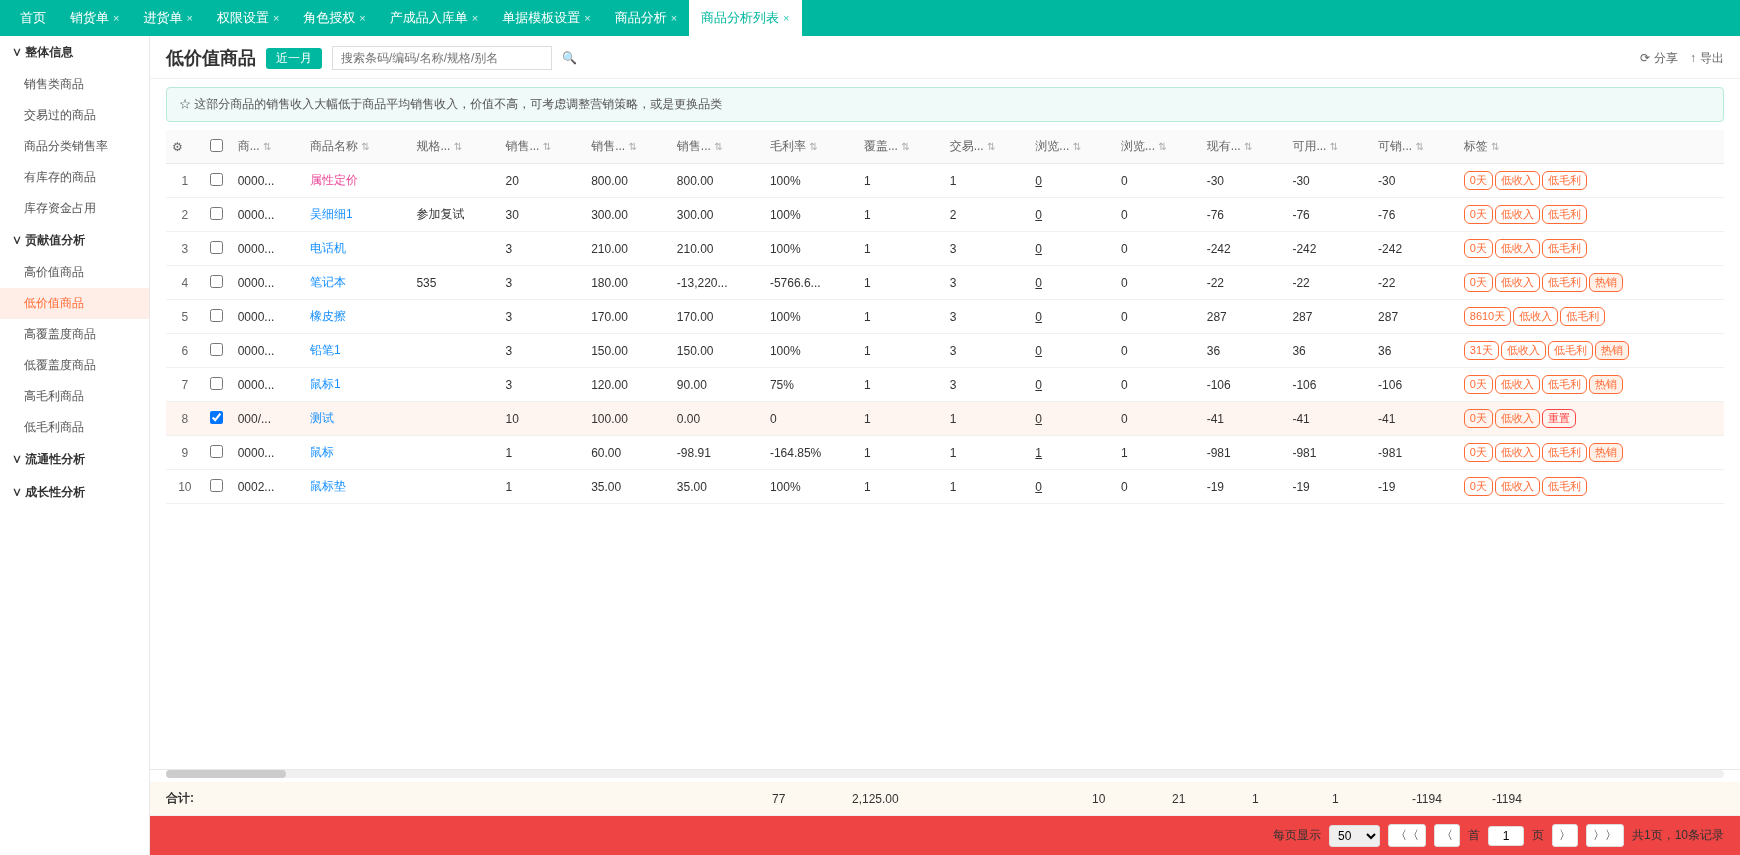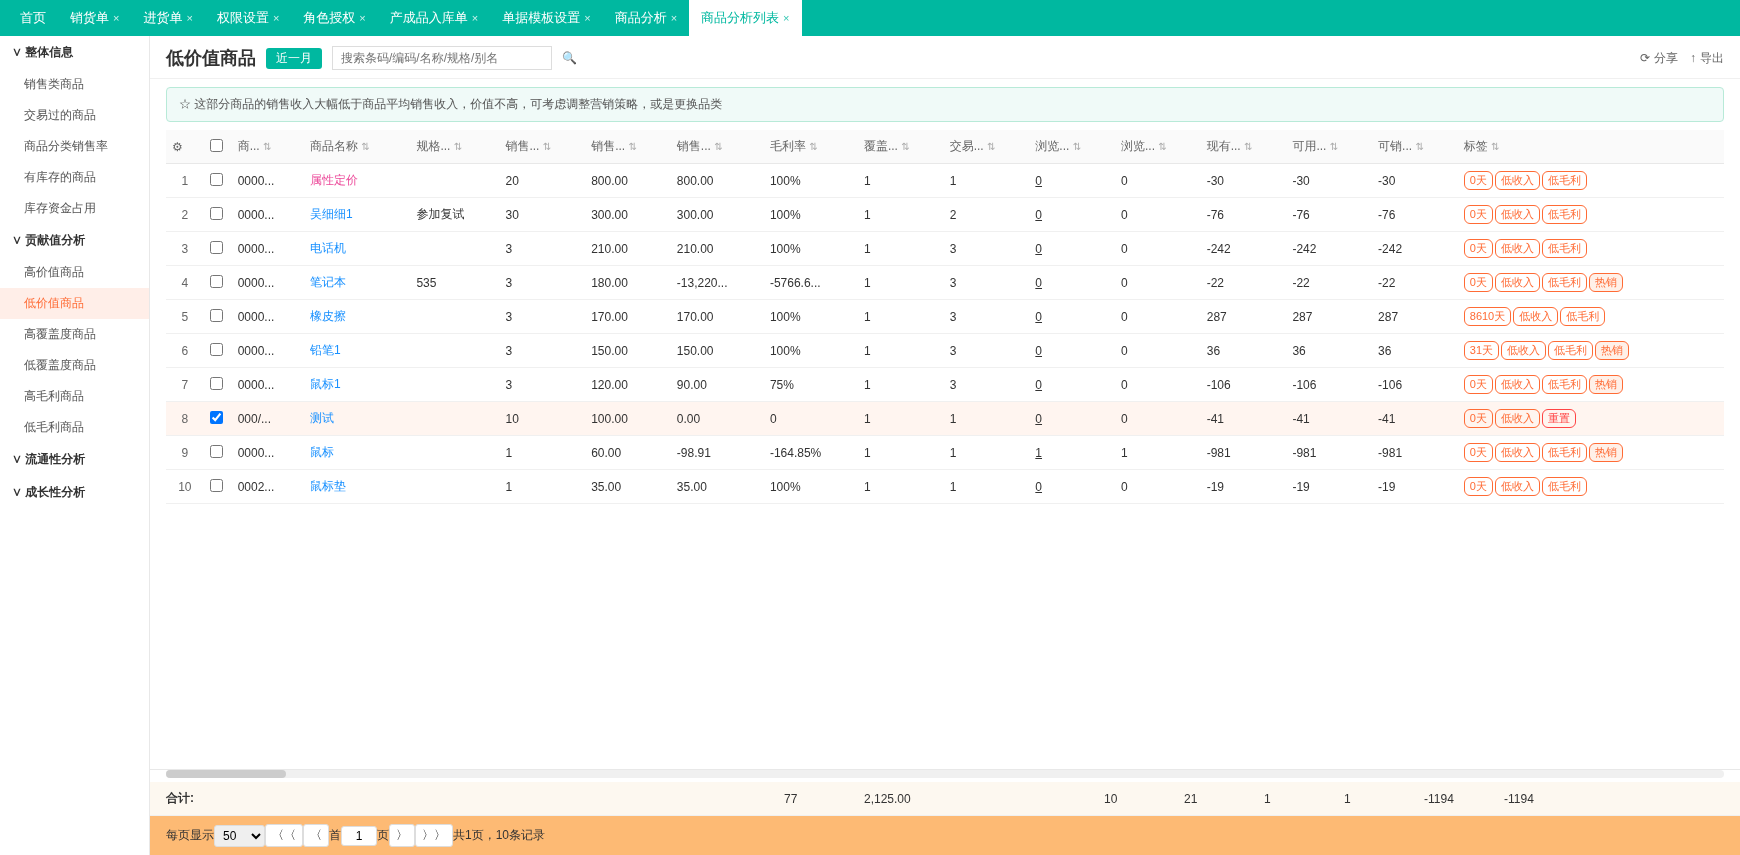--- a/index.html
+++ b/index.html
@@ -48,26 +48,26 @@
     .tag-orange { color: #ff6b35; border: 1px solid #ff6b35; }
     .tag-red { color: #ff4444; border: 1px solid #ff4444; }
     .tag-hot { color: #ff6b35; background: #fff0e8; border: 1px solid #ff6b35; }
     .days-orange { color: #ff6b35; }
     .underline { text-decoration: underline; cursor: pointer; }
     .checkbox-col { width: 28px; }
     .num-col { color: #666; text-align: center; }
 
     
     .footer { flex-shrink: 0; border-top: 1px solid #e8e8e8; }
-    .total-row { background: #fdf8f0; padding: 8px 16px; display: flex; align-items: center; gap: 12px; }
+    .total-row { background: #fdf8f0; padding: 8px 16px; display: flex; align-items: center; }
     .total-label { width: 200px; font-weight: bold; color: #333; }
     .total-values { display: flex; gap: 0; flex: 1; }
     .total-cell { min-width: 80px; padding: 0 6px; color: #333; }
 
-    .pagination-bar { background: #fdba74; padding: 8px 16px; display: flex; align-items: center; border-top: 1px solid #f0f0f0; }
+    .pagination-bar { background: #ef4444; padding: 8px 16px; display: flex; align-items: center; justify-content: flex-end; gap: 8px; border-top: 1px solid #f0f0f0; }
     .pagination-bar select { border: 1px solid #ddd; padding: 2px 4px; border-radius: 3px; font-size: 12px; }
     .page-btn { border: 1px solid #ddd; background: #fff; padding: 2px 6px; cursor: pointer; border-radius: 3px; font-size: 12px; }
     .page-input { border: 1px solid #ddd; width: 36px; text-align: center; padding: 2px 4px; border-radius: 3px; font-size: 12px; }
 
     .scrollbar-track { height: 8px; background: #f0f0f0; margin: 0 16px 4px; border-radius: 4px; }
     .scrollbar-thumb { height: 8px; width: 120px; background: #ccc; border-radius: 4px; }
   </style>
 </head>
 <body>
 

